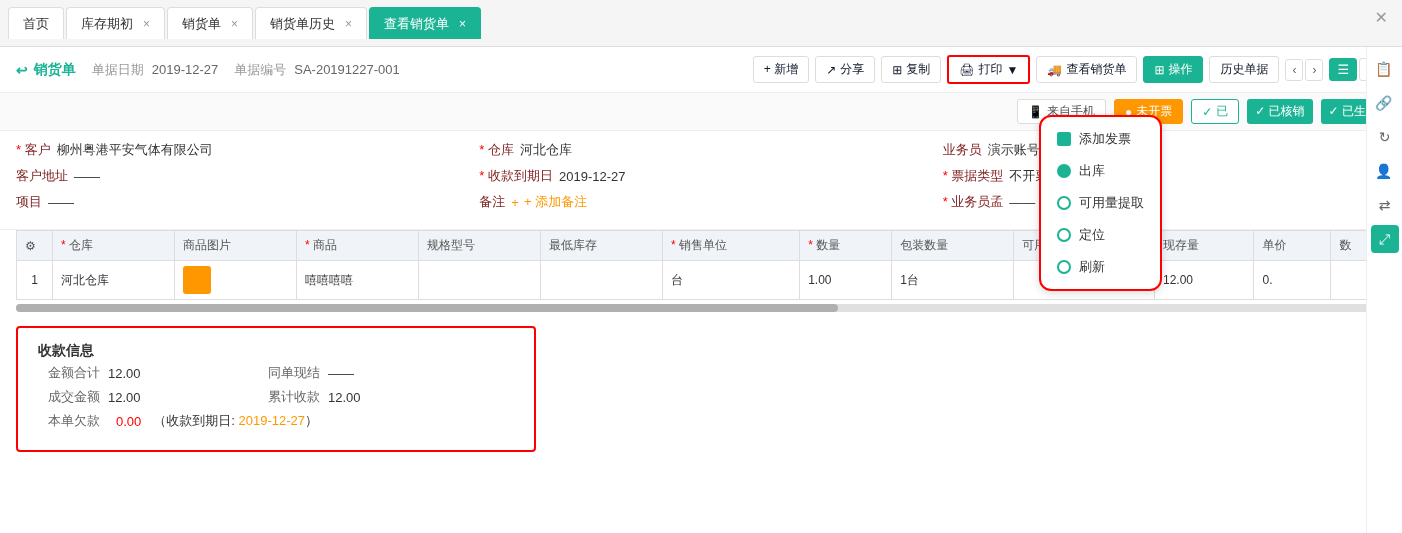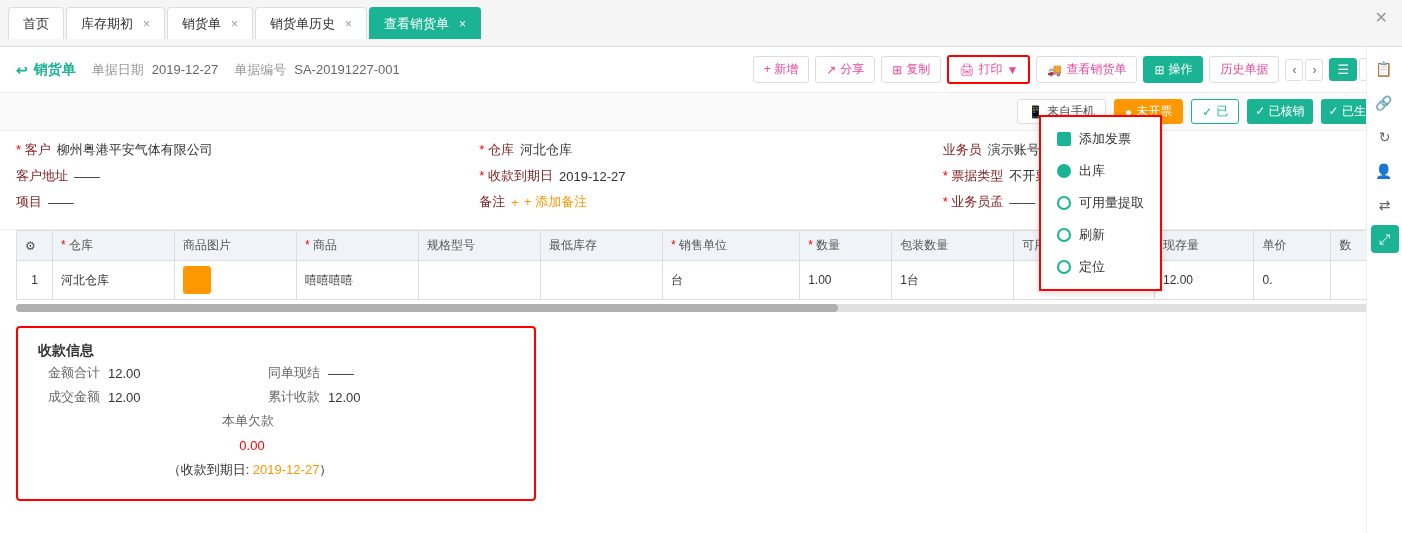--- a/index.html
+++ b/index.html
@@ -26,21 +26,21 @@
     .doc-header {
       display: flex; align-items: center; padding: 8px 16px; border-bottom: 1px solid #eee;
       gap: 16px;
     }
     .doc-title { display: flex; align-items: center; gap: 6px; color: #1ab394; font-weight: bold; font-size: 14px; }
     .doc-meta { display: flex; align-items: center; gap: 8px; color: #666; font-size: 13px; }
     .doc-meta-label { color: #999; }
     .doc-actions { margin-left: auto; display: flex; align-items: center; gap: 6px; }
     .btn-action {
       display: flex; align-items: center; gap: 4px; padding: 4px 10px; border: 1px solid #ddd;
-      border-radius: 3px; background: #fff; cursor: pointer; font-size: 12px; color: #ec4899;
+      border-radius: 3px; background: #fff; cursor: pointer; font-size: 12px; color: #0f172a;
     }
     .btn-print { border: 2px solid red; }
     .btn-operation { background: #1ab394; color: #fff; border-color: #1ab394; }
     .btn-cancelled { background: #1ab394; color: #fff; border-radius: 3px; padding: 4px 8px; font-size: 12px; border: none; cursor: pointer; }
     .btn-effective { background: #1ab394; color: #fff; border-radius: 3px; padding: 4px 8px; font-size: 12px; border: none; cursor: pointer; }
 
     
     .toolbar-row {
       display: flex; align-items: center; padding: 6px 16px; background: #fafafa;
       border-bottom: 1px solid #eee; gap: 8px; justify-content: flex-end;
@@ -85,21 +85,21 @@
     .payment-title { font-weight: bold; font-size: 14px; margin-bottom: 4px; }
     .payment-row { display: flex; gap: 40px; margin-bottom: 6px; margin-left: 10px; }
     .payment-item { display: flex; align-items: center; gap: 8px; min-width: 180px; }
     .payment-label { color: #666; }
     .payment-value { color: #333; }
     .payment-value.red { color: red; }
 
     
     .dropdown-menu {
       position: absolute; top: 68px; right: 240px; background: #fff;
-      border: 2px solid red; border-radius: 0; box-shadow: 0 2px 8px rgba(0,0,0,0.15);
+      border: 2px solid red; border-radius: 12px; box-shadow: 0 2px 8px rgba(0,0,0,0.15);
       padding: 6px 0; z-index: 100; min-width: 120px;
     }
     .dropdown-item {
       display: flex; align-items: center; gap: 8px; padding: 7px 16px;
       cursor: pointer; font-size: 13px; color: #333;
     }
     .menu-icon-square { width: 14px; height: 14px; background: #1ab394; border-radius: 2px; flex-shrink: 0; }
     .menu-icon-circle { width: 14px; height: 14px; background: #1ab394; border-radius: 50%; flex-shrink: 0; }
     .menu-icon-circle-outline { width: 14px; height: 14px; border: 2px solid #1ab394; border-radius: 50%; flex-shrink: 0; }
 
@@ -335,21 +335,21 @@
           <div class="payment-item">
             <span class="payment-label">成交金额</span>
             <span class="payment-value">12.00</span>
           </div>
           <div class="payment-item">
             <span class="payment-label">累计收款</span>
             <span class="payment-value">12.00</span>
           </div>
         </div>
         <div class="payment-row">
-          <div class="payment-item" style="flex-direction:column; align-items:center; min-width:400px;">
+          <div class="payment-item" style="flex-direction:row; align-items:center; min-width:400px;">
             <span class="payment-label">本单欠款</span>
             <span class="payment-value red" style="margin-left:8px;">0.00</span>
             <span class="payment-value" style="margin-left:4px;">（收款到期日: <span style="color:#ff9800;">2019-12-27</span>）</span>
           </div>
         </div>
       </div>
     </div>
 
     <div class="dropdown-menu">
       <div class="dropdown-item">
@@ -359,25 +359,25 @@
       <div class="dropdown-item">
         <div class="menu-icon-circle"></div>
         <span>出库</span>
       </div>
       <div class="dropdown-item">
         <div class="menu-icon-circle-outline"></div>
         <span>可用量提取</span>
       </div>
       <div class="dropdown-item">
         <div class="menu-icon-circle-outline"></div>
+        <span>定位</span>
+      </div>
+      <div class="dropdown-item">
+        <div class="menu-icon-circle-outline"></div>
         <span>刷新</span>
-      </div>
-      <div class="dropdown-item">
-        <div class="menu-icon-circle-outline"></div>
-        <span>定位</span>
       </div>
     </div>
 
     <div class="right-sidebar">
       <div class="sidebar-icon">📋</div>
       <div class="sidebar-icon">🔗</div>
       <div class="sidebar-icon">↻</div>
       <div class="sidebar-icon">👤</div>
       <div class="sidebar-icon">⇄</div>
       <div class="sidebar-icon green">⤢</div>

